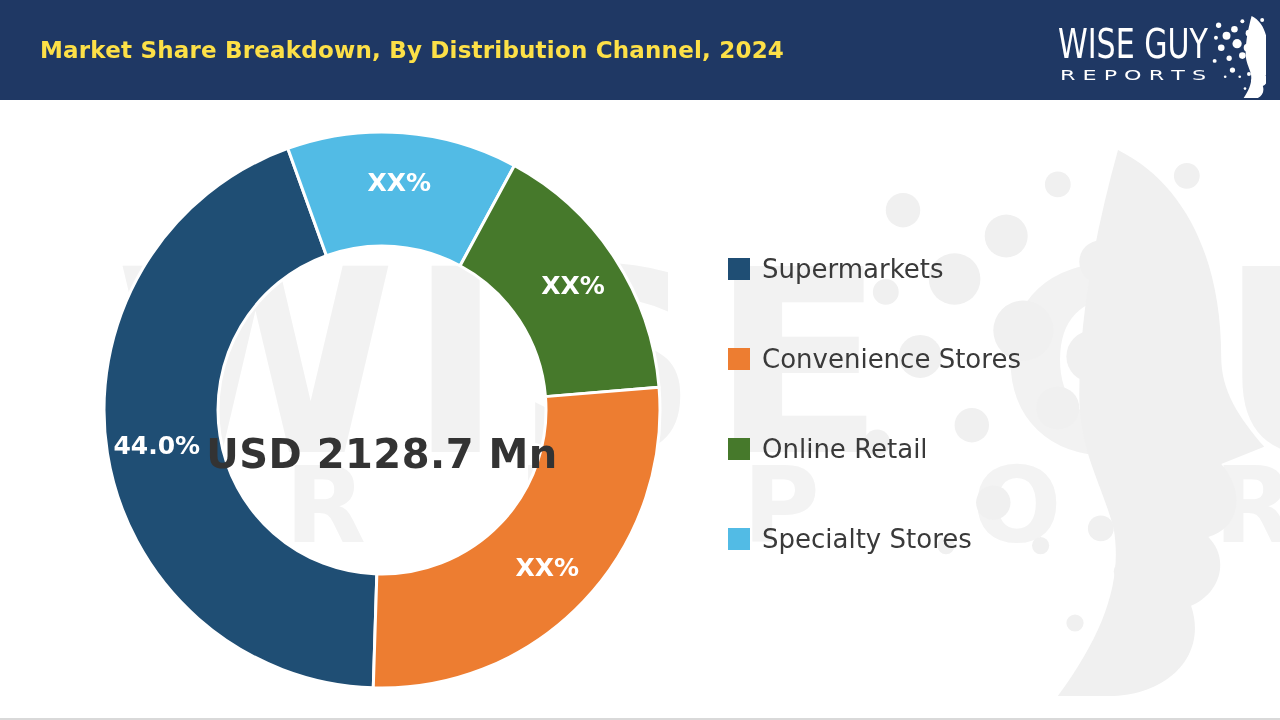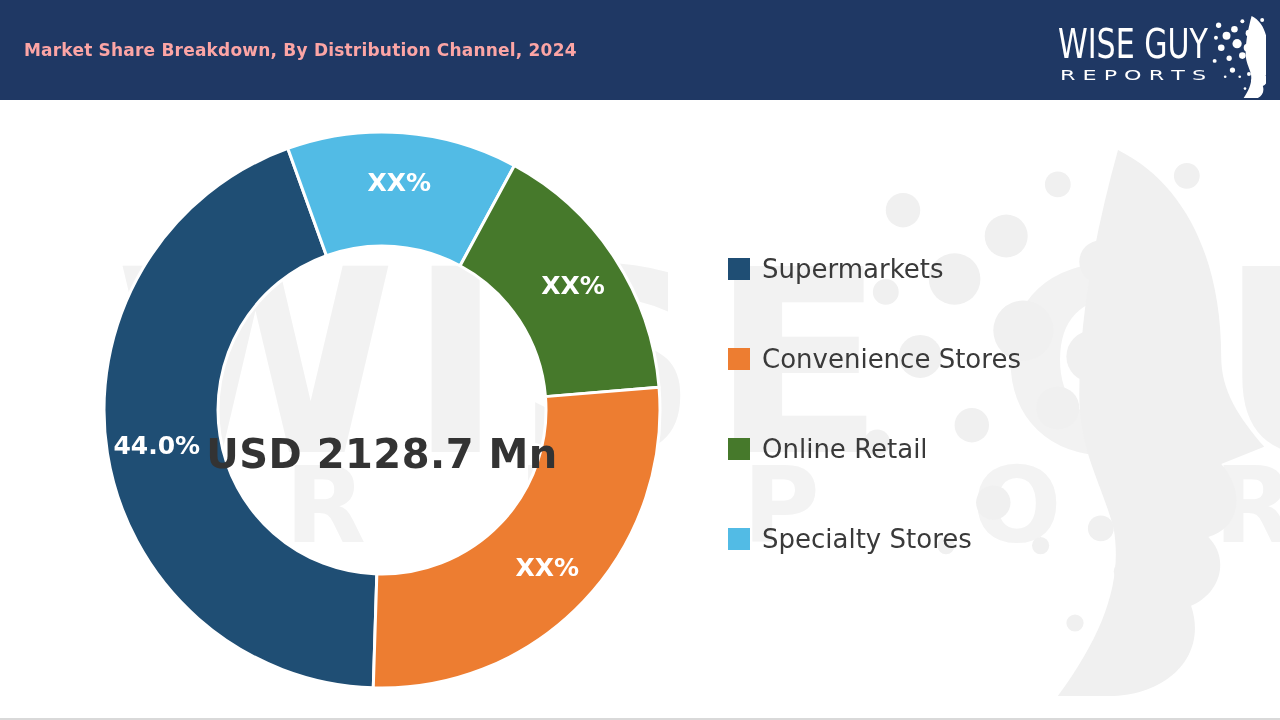--- a/index.html
+++ b/index.html
@@ -7,22 +7,22 @@
   body { font-family: "DejaVu Sans", "Liberation Sans", sans-serif; background: #ffffff; }
 
   .page { position: relative; width: 1280px; height: 720px; background: #fff; }
 
   
   .topbar {
     position: absolute; top: 0; left: 0; width: 1280px; height: 100px;
     background: #1f3864; display: flex; align-items: center;
   }
   .topbar h1 {
-    color: #fca5a5; font-size: 17px; font-weight: bold;
-    padding-left: 24px; letter-spacing: 0.2px;
+    color: #fde047; font-size: 23px; font-weight: bold;
+    padding-left: 40px; letter-spacing: 0.2px;
   }
   .logo-wrap { position: absolute; right: 14px; top: 6px; width: 240px; height: 92px; }
 
   
   .content {
     position: absolute; top: 100px; left: 0; width: 1280px; height: 620px;
     overflow: hidden; background: #fff;
   }
 
   

